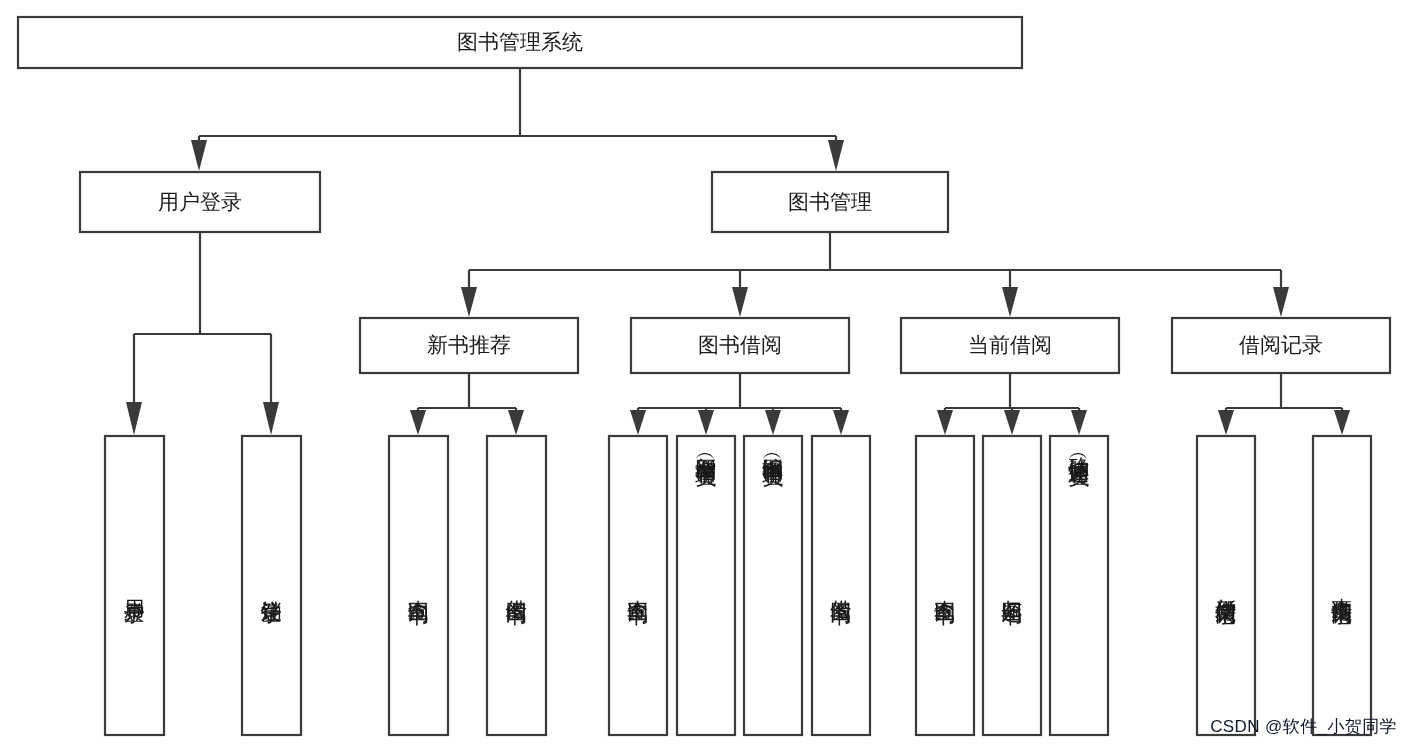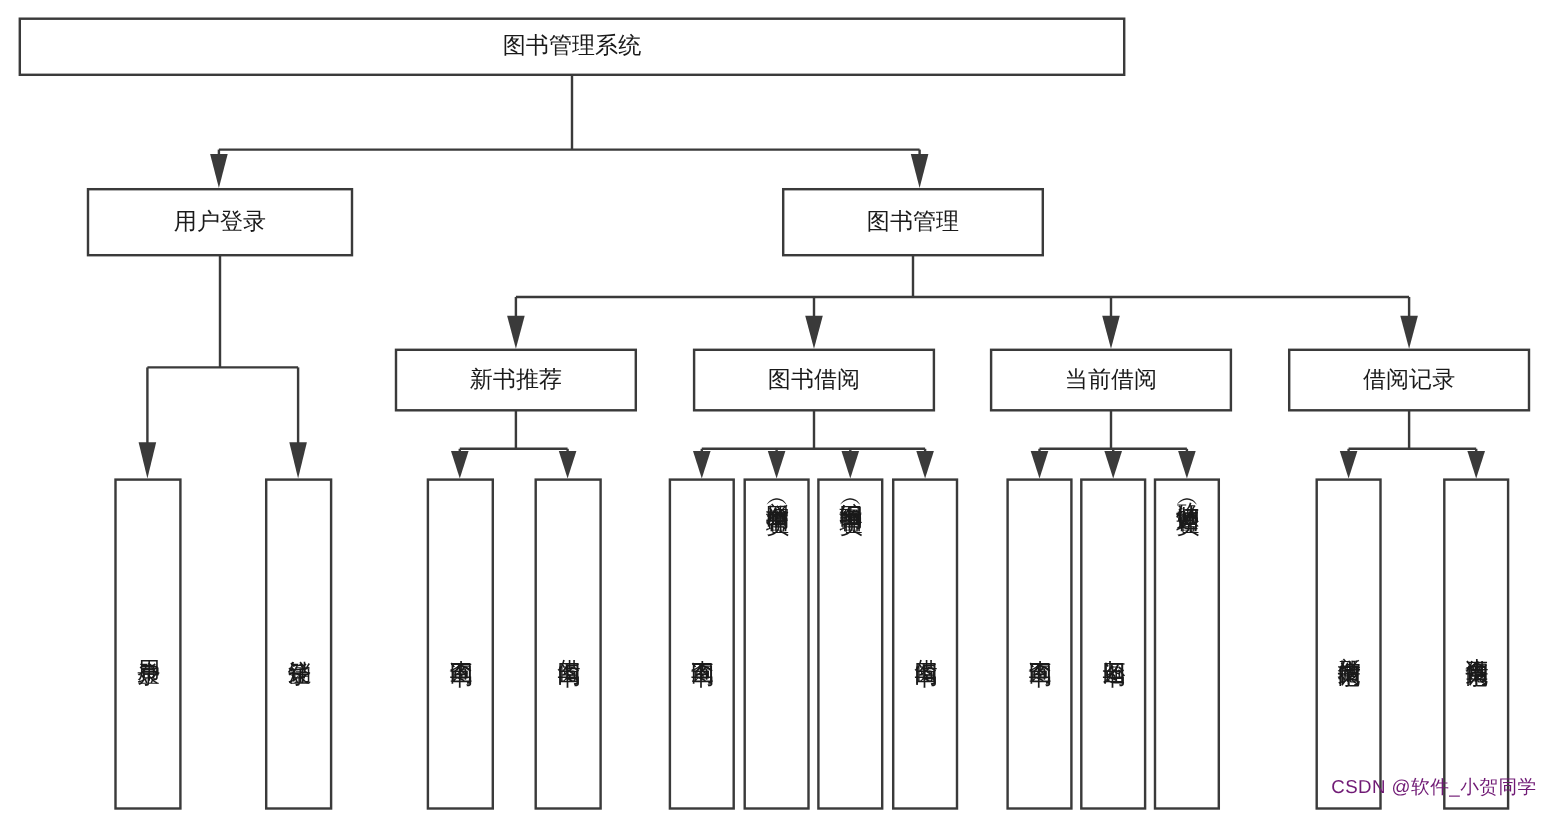--- a/index.html
+++ b/index.html
@@ -59,24 +59,24 @@
     font-family: "Liberation Sans", "DejaVu Sans", sans-serif;
     font-size: 21px;
     line-height: 1.12;
     color: #1a1a1a;
     letter-spacing: 1.5px;
     white-space: nowrap;
   }
   .watermark {
     position: absolute;
     right: 8px;
-    bottom: 13px;
+    bottom: 2px;
     font-family: "Liberation Sans", "DejaVu Sans", sans-serif;
     font-size: 17px;
-    color: #701a75;
+    color: #0f172a;
     letter-spacing: 0.4px;
     white-space: nowrap;
   }
 </style>
 </head>
 <body>
 
 <div id="diagram-root">
 
   <svg id="tree-canvas" viewBox="0 0 1405 747">

